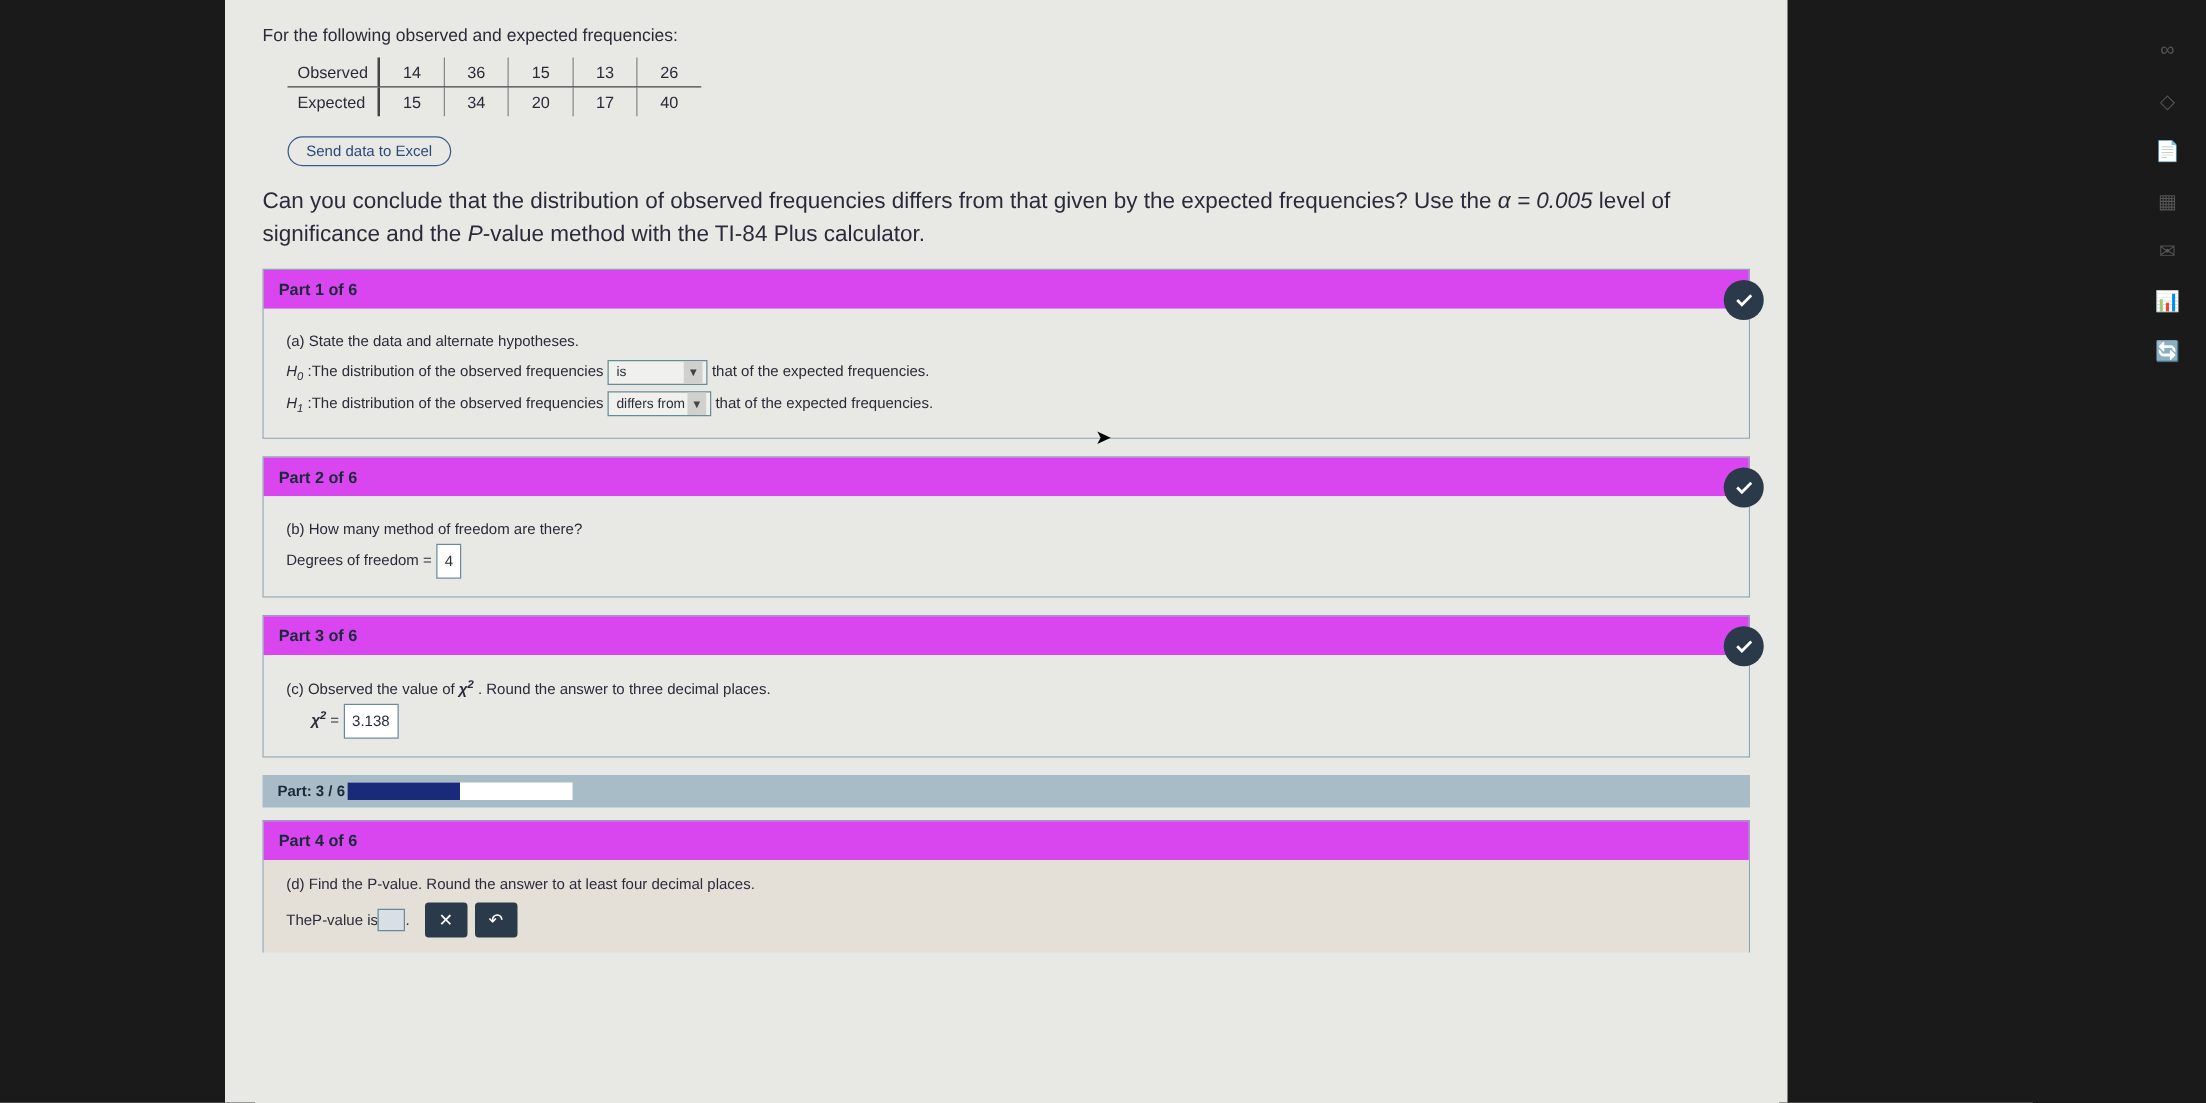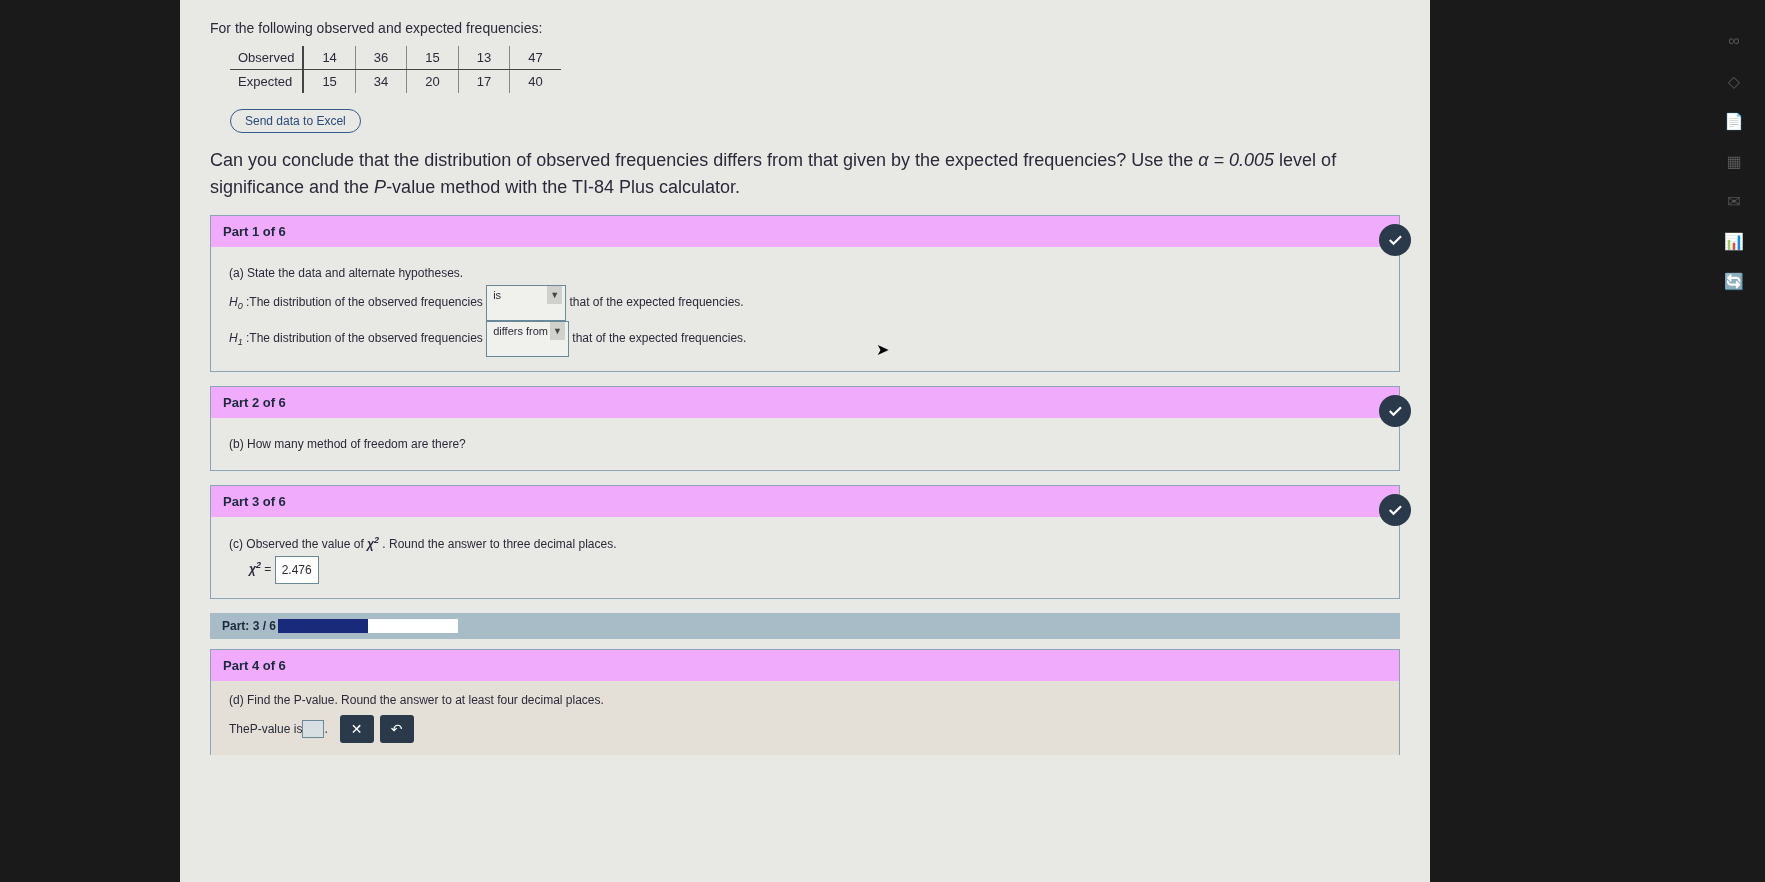--- a/index.html
+++ b/index.html
@@ -67,21 +67,21 @@
       line-height: 1.5;
       margin-bottom: 14px;
     }
     .instruction .math { font-style: italic; }
     .part-block {
       margin-bottom: 14px;
       border: 1px solid #8aa5b5;
       position: relative;
     }
     .part-header {
-      background: #f0abfc;
+      background: #d946ef;
       color: #1a2a3a;
       font-size: 13px;
       font-weight: bold;
       padding: 8px 12px;
     }
     .part-body {
       background: #e8e8e4;
       padding: 14px 18px;
       font-size: 12px;
       color: #2a2a3a;
@@ -101,21 +101,21 @@
     }
     .check-badge svg { width: 18px; height: 18px; }
     .sub-label { font-style: italic; }
     .sub-num { font-size: 9px; vertical-align: sub; }
     .dropdown {
       display: inline-block;
       border: 1px solid #6a8a9a;
       background: #f0f0ec;
       padding: 0 20px 0 6px;
       min-width: 80px;
-      height: 36px;
+      height: 20px;
       line-height: 18px;
       font-size: 11px;
       position: relative;
       vertical-align: middle;
     }
     .dropdown::after {
       content: "▼";
       position: absolute;
       right: 3px;
       top: 0;
@@ -218,21 +218,21 @@
       <div class="question-text">For the following observed and expected frequencies:</div>
 
       <table class="data-table">
         <tbody>
             <tr>
           <td class="label">Observed</td>
           <td>14</td>
           <td>36</td>
           <td>15</td>
           <td>13</td>
-          <td>47</td>
+          <td>26</td>
         </tr>
         <tr>
           <td class="label">Expected</td>
           <td>15</td>
           <td>34</td>
           <td>20</td>
           <td>17</td>
           <td>40</td>
         </tr>
       </tbody>
@@ -270,38 +270,42 @@
       
       <div class="part-block">
         <div class="check-badge">
           <svg viewBox="0 0 24 24" fill="none" stroke="#fff" stroke-width="3">
               <path d="M5 12l5 5L20 7"></path>
             </svg>
         </div>
         <div class="part-header">Part 2 of 6</div>
         <div class="part-body">
           <div>(b) How many method of freedom are there?</div>
+          <div>
+            <span>Degrees of freedom = </span>
+            <span class="input-box">4</span>
+          </div>
         </div>
       </div>
 
       
       <div class="part-block">
         <div class="check-badge">
           <svg viewBox="0 0 24 24" fill="none" stroke="#fff" stroke-width="3">
               <path d="M5 12l5 5L20 7"></path>
             </svg>
         </div>
         <div class="part-header">Part 3 of 6</div>
         <div class="part-body">
           <div>
             <span>(c) Observed the value of </span><span class="chi-sq">χ<span class="sup2">2</span></span><span> . Round the answer to three decimal places.</span>
           </div>
           <div style="padding-left:20px;">
             <span class="chi-sq">χ<span class="sup2">2</span></span> = 
-            <span class="input-box">2.476</span>
+            <span class="input-box">3.138</span>
           </div>
         </div>
       </div>
 
       
       <div class="progress-row">
         <span>Part: 3 / 6</span>
         <div class="progress-bar">
           <div class="progress-fill"></div>
         </div>

